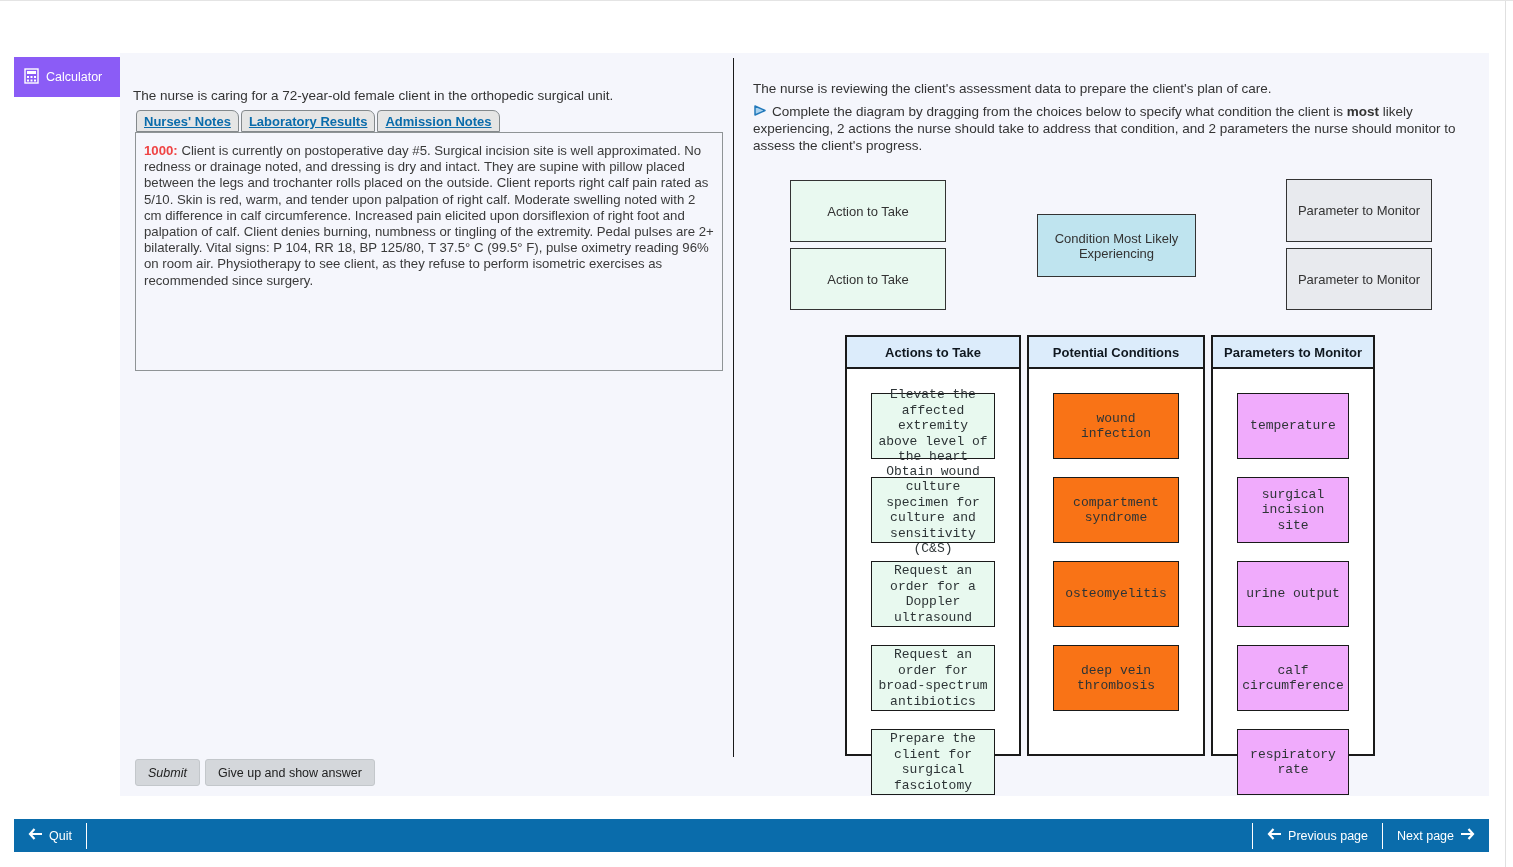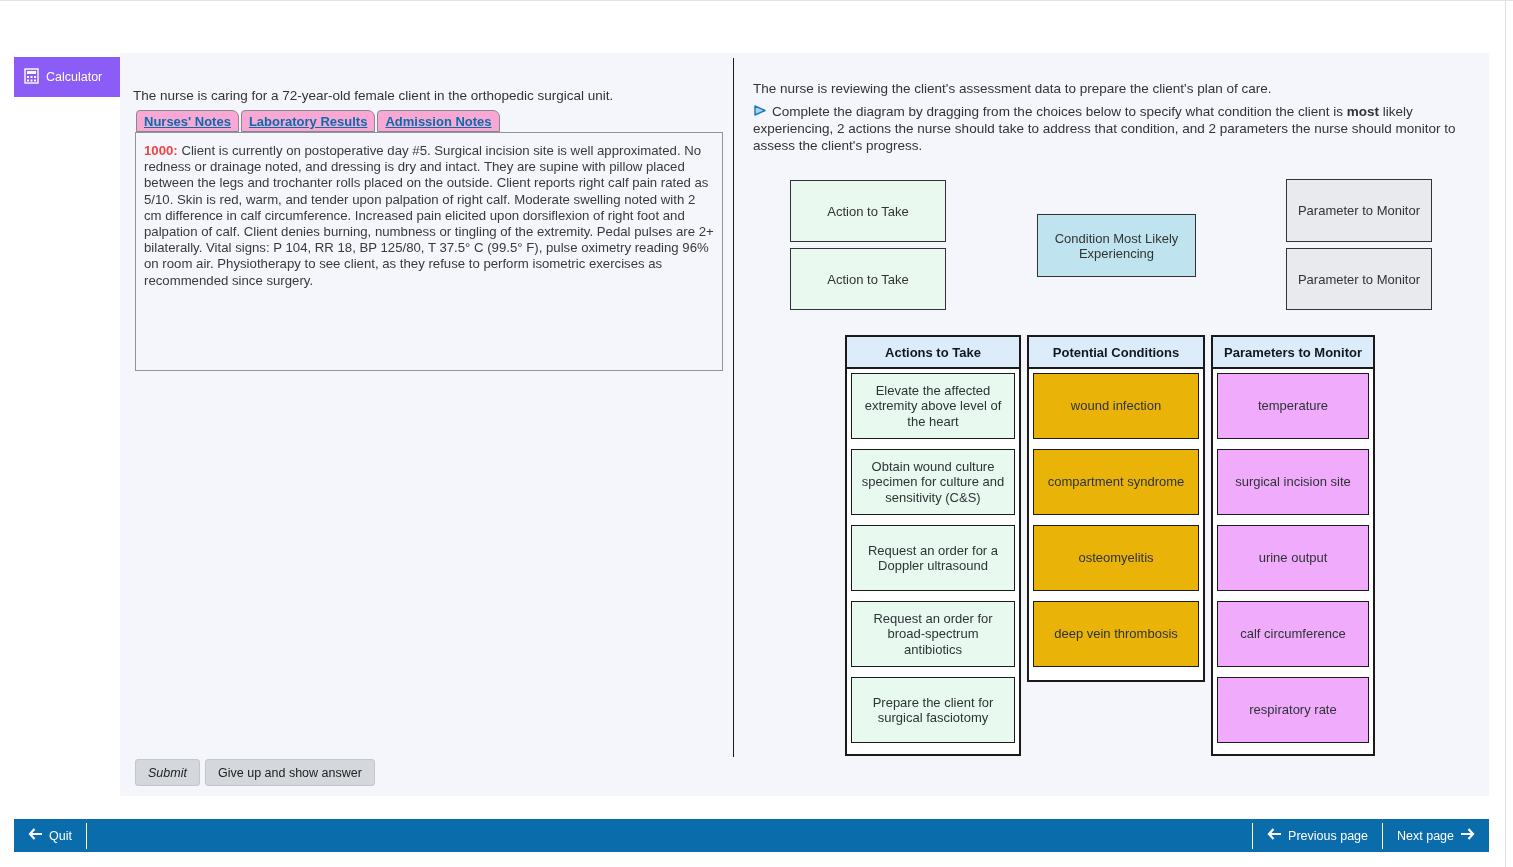--- a/index.html
+++ b/index.html
@@ -13,21 +13,21 @@
             background:#8b5cf6; color:#fff; display:flex; align-items:center;
             justify-content:space-between; padding:0 10px 0 10px; font-size:12.5px;margin-top:44px; }
   .topbar-left, .topbar-right { display:flex; align-items:center; gap:7px; }
 
   
   .content-bg { position:absolute; left:120px; top:52px; width:1369px; height:743px; background:#f5f6fc; }
 
   
   .q-intro { position:absolute; left:133px; top:87px; width:600px; font-size:13.5px; color:#333; }
   .tabs { position:absolute; left:136px; top:109px; display:flex; gap:2px; }
-  .tab { border:1px solid #84898c; border-radius:4px 7px 0 0; background:#f9a8d4;
+  .tab { border:1px solid #84898c; border-radius:4px 7px 0 0; background:#e5e5e5;
          padding:3px 7px 2px 7px; font-size:13px; font-weight:bold; color:#0a6cab;
          text-decoration:underline; cursor:pointer; }
   .notes-box { position:absolute; left:135px; top:131px; width:588px; height:239px;
                border:1px solid #8f9496; padding:10px 8px; font-size:13.2px;
                line-height:16.2px; color:#3a3a3a; }
   .notes-box b { color:#ef4444; }
 
   .panel-divider { position:absolute; left:733px; top:57px; width:1px; height:699px; background:#1a1a1a; }
 
   
@@ -45,31 +45,31 @@
   .dz-param { background:#e8eaee; }
   #dz-action-1 { left:790px; top:179px; width:156px; height:62px; }
   #dz-action-2 { left:790px; top:247px; width:156px; height:62px; }
   #dz-condition { left:1037px; top:213px; width:159px; height:63px; }
   #dz-param-1 { left:1286px; top:178px; width:146px; height:63px; }
   #dz-param-2 { left:1286px; top:247px; width:146px; height:62px; }
 
   
   .col { position:absolute; top:334px; background:#fff; border:2px solid #1a1a1a; }
   #col-actions { left:845px; width:176px; height:421px; }
-  #col-conditions { left:1027px; width:178px; height:347px; }
+  #col-conditions { left:1027px; width:178px; height:421px; }
   #col-params { left:1211px; width:164px; height:421px; }
   .col-header { height:32px; background:#dcecfb; border-bottom:2px solid #1a1a1a;
                 display:flex; align-items:center; justify-content:center;
                 font-size:13px; font-weight:bold; color:#101820; }
-  .chips { padding:4px; display:flex; flex-direction:column; gap:10px; }
+  .chips { padding:24px; display:flex; flex-direction:column; gap:18px;font-family:Liberation Mono, monospace; }
   .chip { height:66px; border:1px solid #1a1a1a; display:flex; align-items:center;
           justify-content:center; text-align:center; font-size:13px; line-height:15.5px;
           color:#2d3436; padding:0 6px; cursor:grab; }
   .chip-green { background:#e8f9ef; }
-  .chip-blue { background:#eab308; }
+  .chip-blue { background:#f97316; }
   .chip-gray { background:#f0abfc; }
 
   
   .btn { position:absolute; top:758px; height:27px; background:#d4d7db;
          border:1px solid #c3c7cb; border-radius:3px; font-size:12.5px; color:#222;
          padding:0 12px; display:flex; align-items:center; cursor:pointer;
          font-family:"Liberation Sans", sans-serif; }
   #btn-submit { left:135px;font-style:italic; }
   #btn-giveup { left:205px; }
 

